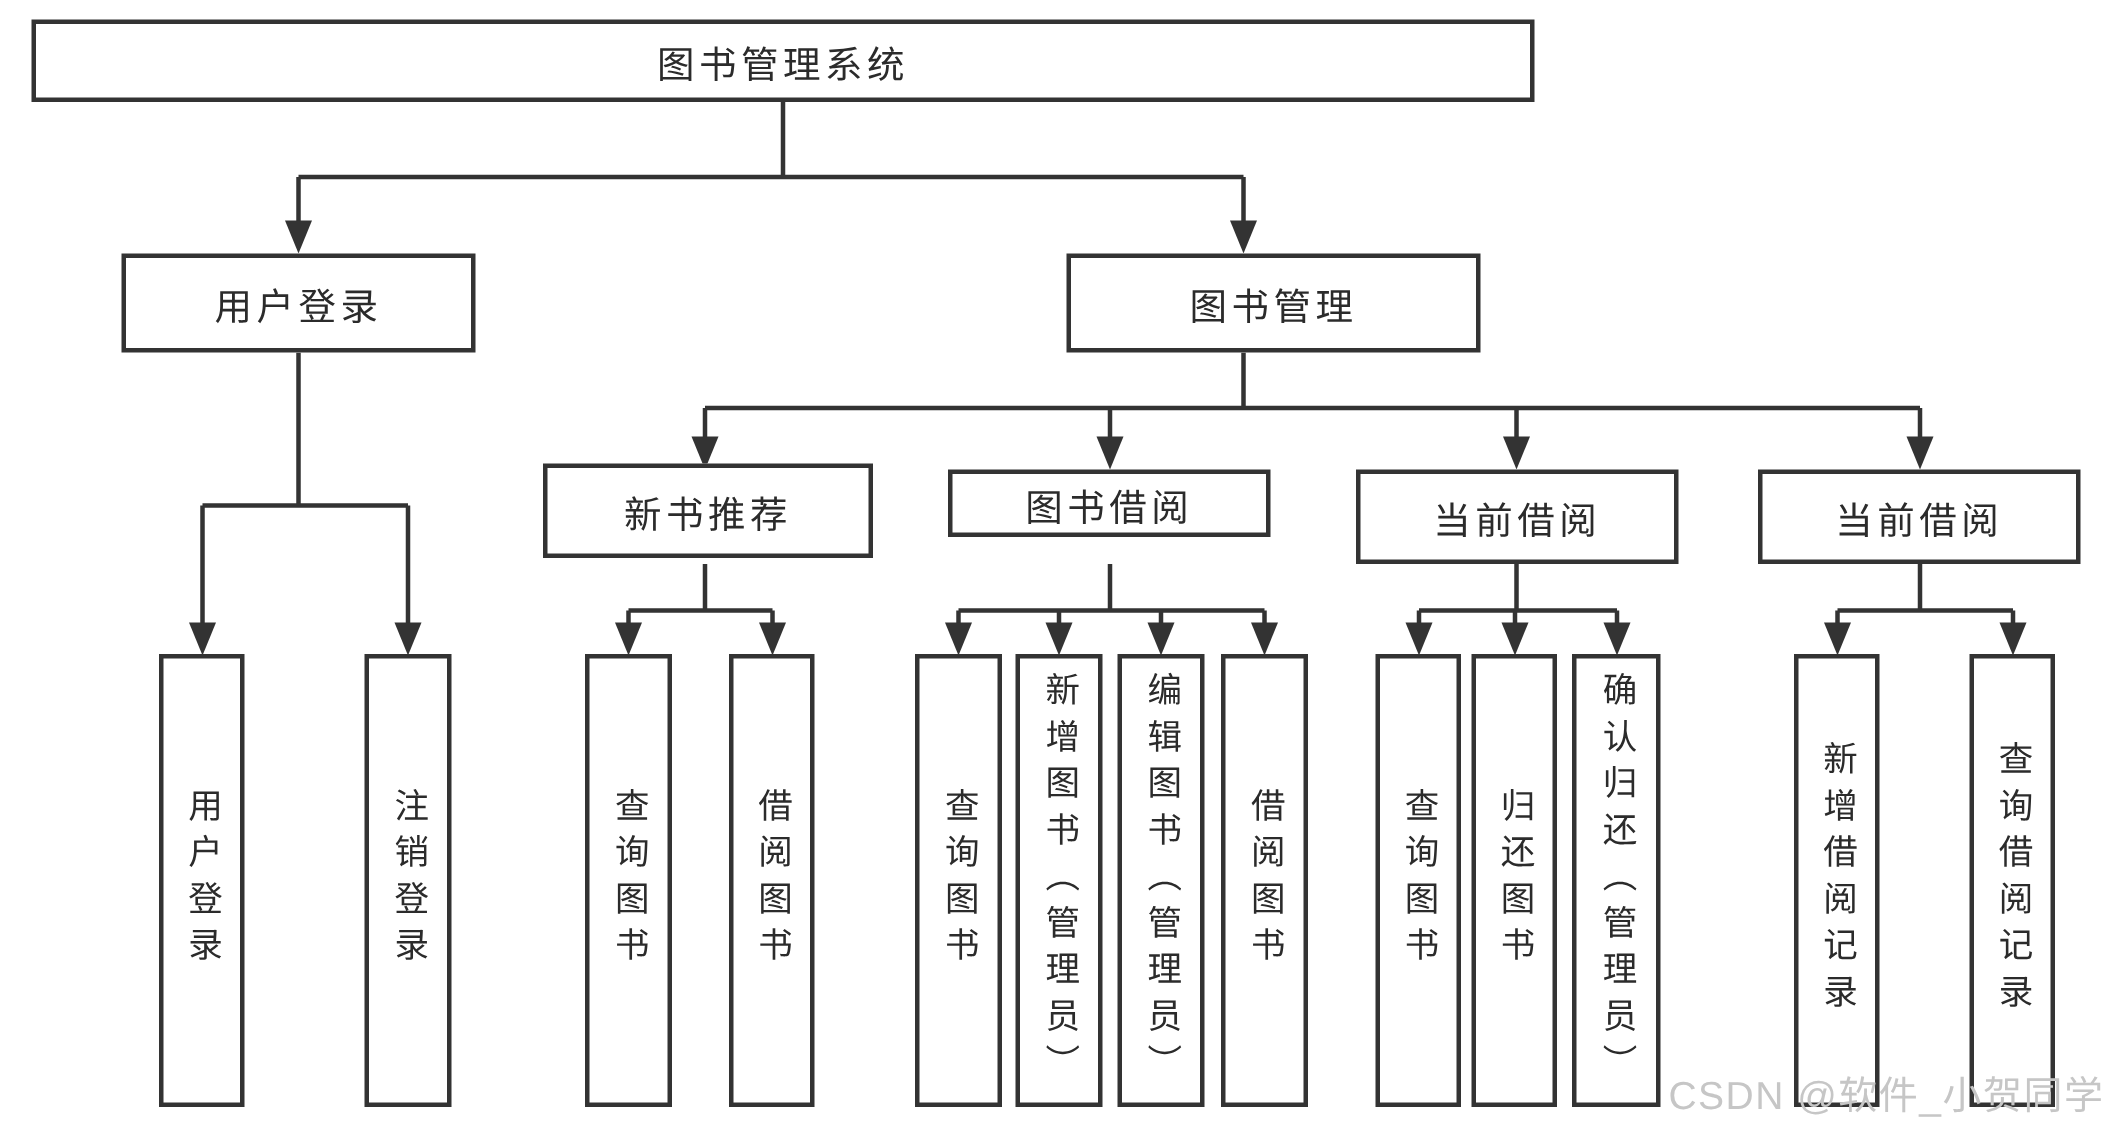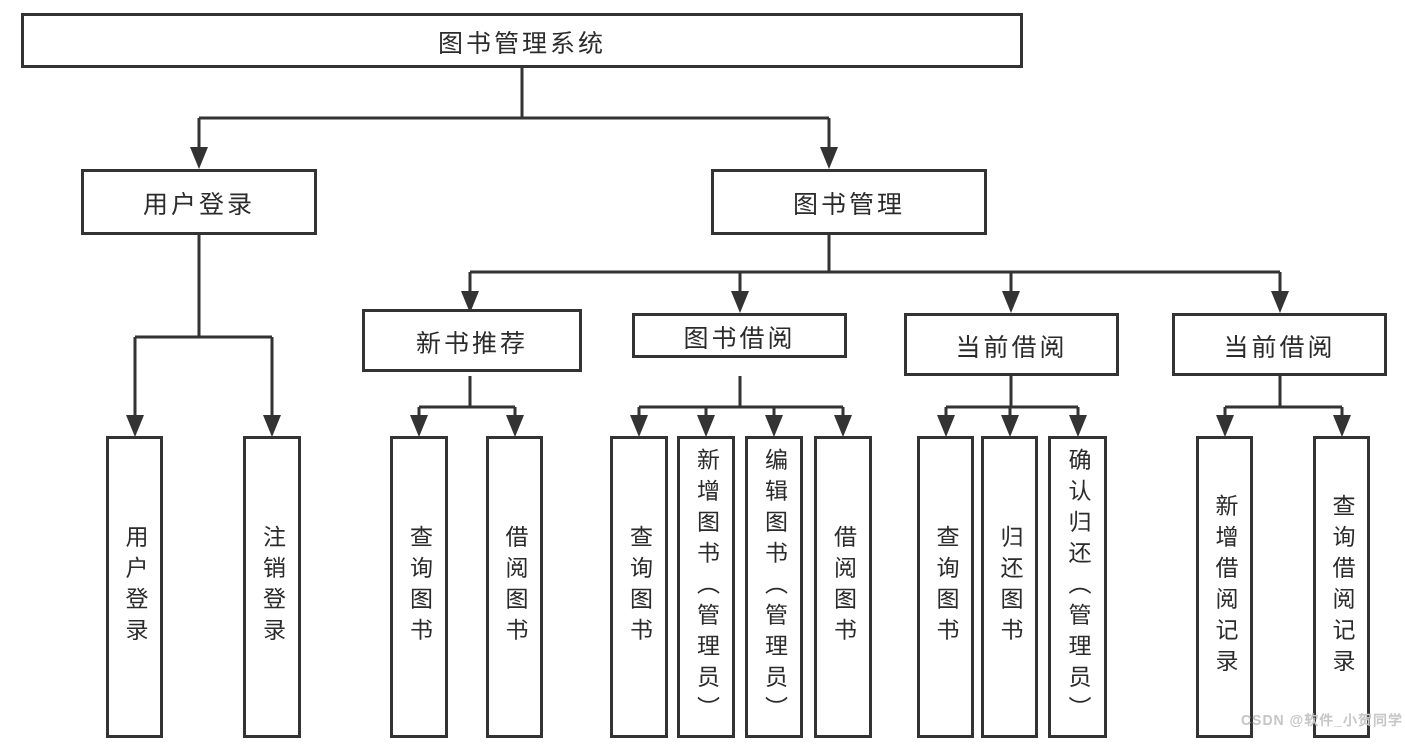--- a/index.html
+++ b/index.html
@@ -33,25 +33,24 @@
   .vbox{
     writing-mode:vertical-rl;
     text-orientation:mixed;
     font-size:23px;
     letter-spacing:8px;
     line-height:1;
   }
   .watermark{
     position:absolute;
     right:2px;top:709px;
-    font-size:14px;
+    font-size:26px;
     letter-spacing:1px;
     color:var(--watermark,#c6c6c6);
     white-space:nowrap;
-    font-weight:bold;
   }
 </style>
 </head>
 <body>
 
 <div class="stage">
 
   <svg class="wires" viewBox="0 0 1405 747" aria-hidden="true">
     <g>
       <path d="M522 68 V118 M199 118 H829 M199 118 V150 M829 118 V150"></path>

